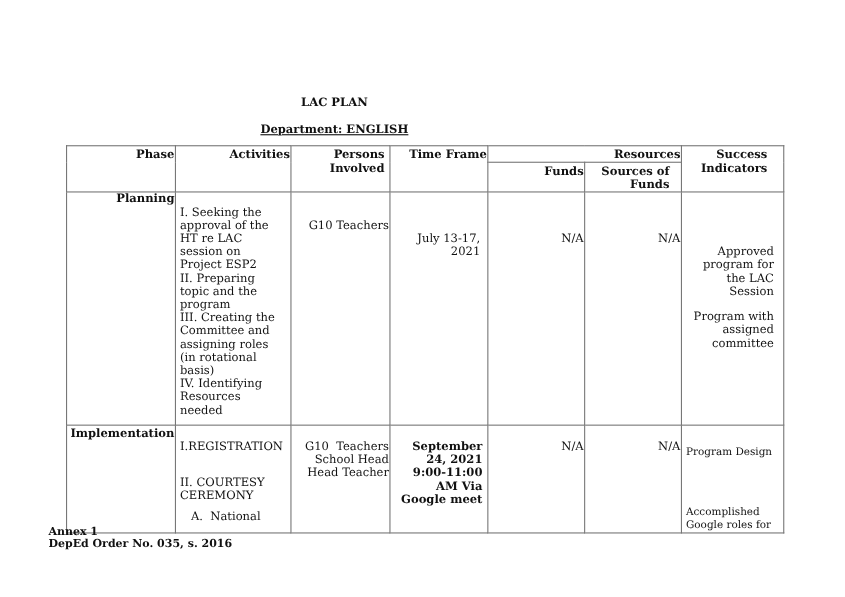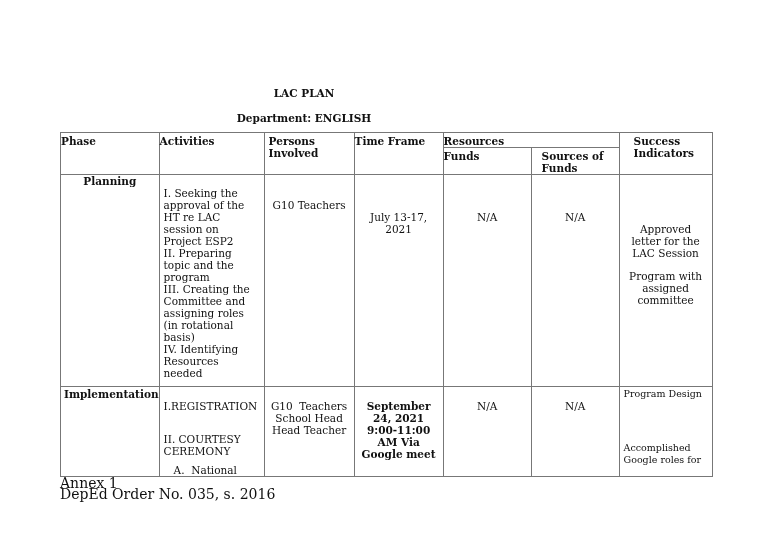--- a/index.html
+++ b/index.html
@@ -1,29 +1,29 @@
 <!DOCTYPE html>
 <html><head>
   <meta charset="utf-8">
   <style>
     html, body { margin: 0; padding: 0; background: #ffffff; }
     body { width: 768px; height: 543px; position: relative; overflow: hidden;
            font-family: "DejaVu Serif", "Liberation Serif", serif; color: #111; }
     .title { position: absolute; left: 0; width: 608px; text-align: center;
              font-weight: bold; font-size: 10.5px; }
     #t1 { top: 87px; }
-    #t2 { top: 112px; }
+    #t2 { top: 112px; text-decoration: underline; }
     table { position: absolute; left: 60px; top: 132px; border-collapse: collapse;
             table-layout: fixed; font-size: 10.5px; line-height: 12px; }
     td, th { border: 1px solid #777; vertical-align: top; padding: 0; }
-    th { font-weight: bold; text-align: left; padding-top: 2px; }
-    .c { text-align: center; margin-left: 28px; }
+    th { font-weight: bold; text-align: right; padding-top: 2px; }
+    .c { text-align: right; margin-left: 28px; }
     .b { font-weight: bold; }
-    .footer { position: absolute; left: 60px; top: 478px; font-size: 14px;
-              font-weight: normal; line-height: 11px; }
+    .footer { position: absolute; left: 44px; top: 478px; font-size: 10px;
+              font-weight: bold; line-height: 11px; }
     .blk { display: block; }
   </style>
 </head>
 <body>
 
 <div class="title" id="t1">LAC PLAN</div>
 <div class="title" id="t2">Department: ENGLISH</div>
 
 <table>
   <colgroup>
@@ -57,41 +57,41 @@
       <span class="blk">III. Creating the Committee and assigning roles (in rotational basis)</span>
       <span class="blk">IV. Identifying Resources needed</span>
     </td>
     <td class="c" style="padding-top:24px">
       <span class="blk">G10 Teachers</span>
     </td>
     <td class="c" style="padding:36px 6px 0">July 13-17, 2021</td>
     <td class="c" style="padding-top:36px">N/A</td>
     <td class="c" style="padding-top:36px">N/A</td>
     <td class="c" style="padding:48px 8px 0">
-      <span class="blk" style="margin-bottom:11px">Approved letter for the LAC Session</span>
+      <span class="blk" style="margin-bottom:11px">Approved program for the LAC Session</span>
       <span class="blk">Program with assigned committee</span>
     </td>
   </tr>
 
   <tr style="height:80px">
     <td class="b" style="padding:1px 0 0 3px">Implementation</td>
     <td style="padding:13px 4px 0 4px">
       <span class="blk" style="margin-bottom:21px">I.REGISTRATION</span>
       <span class="blk" style="margin-bottom:7px;width:80px">II. COURTESY CEREMONY</span>
       <span class="blk" style="padding-left:10px;white-space:pre">A.  National</span>
     </td>
     <td class="c" style="padding-top:13px">
       <span class="blk" style="white-space:pre">G10  Teachers</span>
       <span class="blk">School Head</span>
       <span class="blk">Head Teacher</span>
     </td>
     <td class="c b" style="padding:13px 4px 0">September 24, 2021 9:00-11:00 AM Via Google meet</td>
     <td class="c" style="padding-top:13px">N/A</td>
     <td class="c" style="padding-top:13px">N/A</td>
-    <td style="padding:1px 2px 0 4px;font-size:9.5px">
+    <td style="padding:19px 2px 0 4px;font-size:9.5px">
       <span class="blk" style="margin-bottom:42px">Program Design</span>
       <span class="blk" style="width:84px">Accomplished Google roles for</span>
     </td>
   </tr>
 </tbody>
   </table>
 
 <div class="footer">
   <span class="blk">Annex 1</span>
   <span class="blk">DepEd Order No. 035, s. 2016</span>

